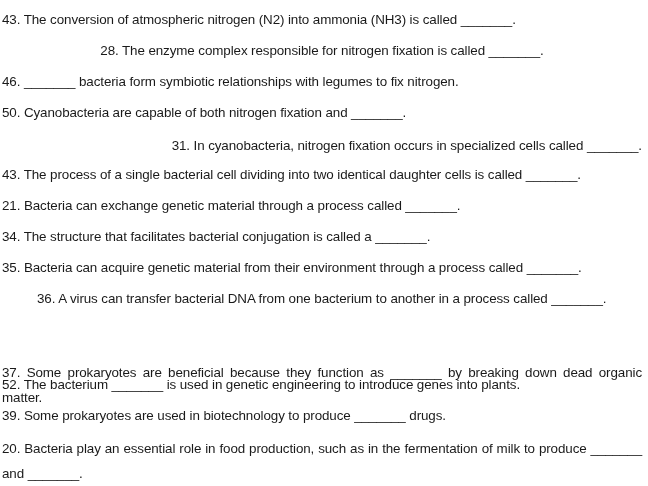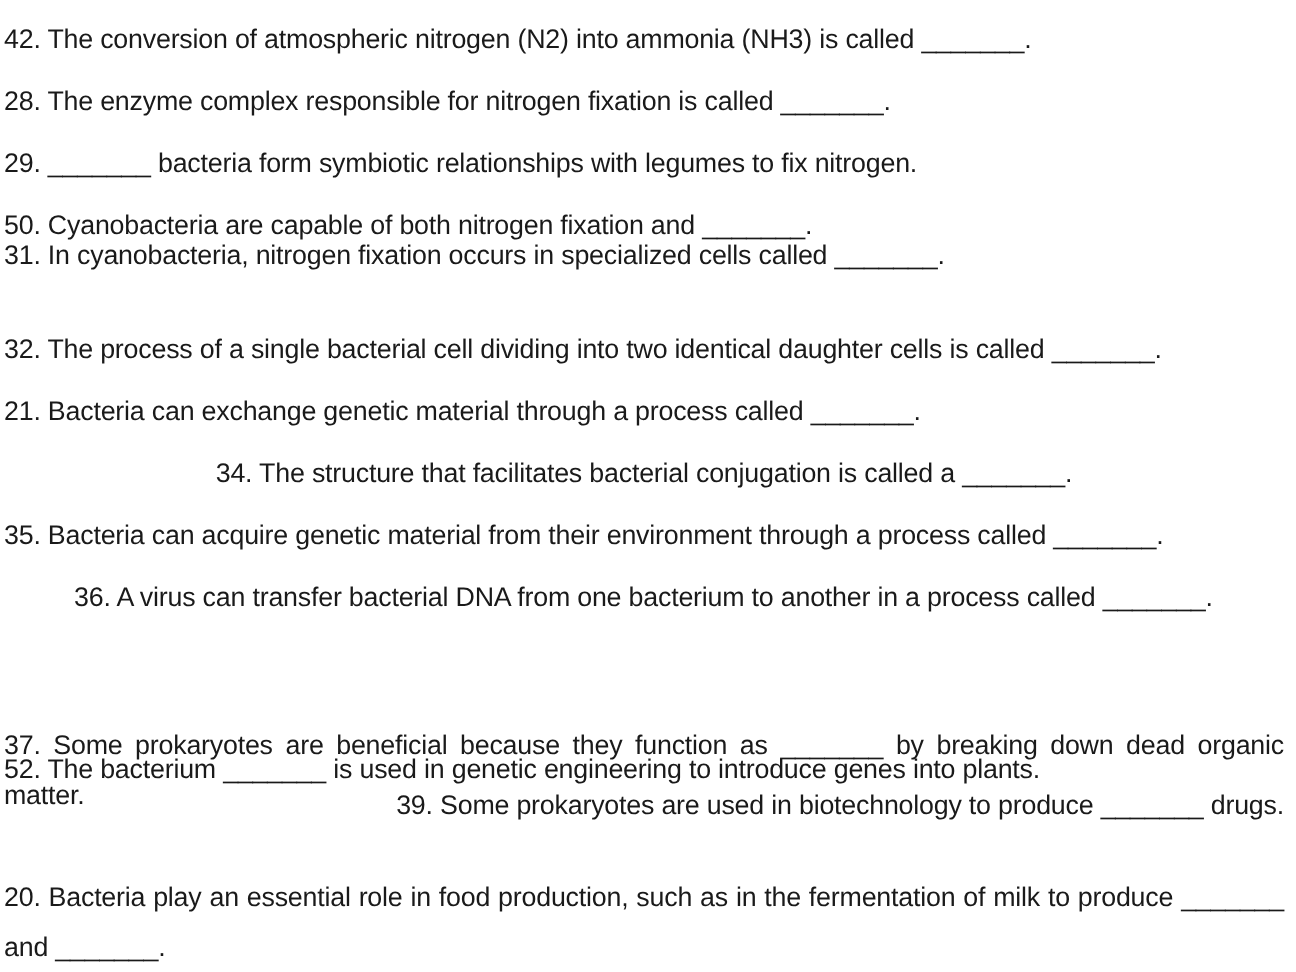--- a/index.html
+++ b/index.html
@@ -32,27 +32,27 @@
     }
     .q.wrap {
       white-space: normal;
       text-align: justify;
     }
   </style>
 </head>
 <body>
 
 <div class="doc">
-  <div class="q" style="top:9px;">42. The conversion of atmospheric nitrogen (N2) into ammonia (NH3) is called _______.</div>
-  <div class="q" style="top:40px;">28. The enzyme complex responsible for nitrogen fixation is called _______.</div>
-  <div class="q" style="top:71px;">29. _______ bacteria form symbiotic relationships with legumes to fix nitrogen.</div>
+  <div class="q" style="top:9px;">43. The conversion of atmospheric nitrogen (N2) into ammonia (NH3) is called _______.</div>
+  <div class="q" style="top:40px;text-align:center;">28. The enzyme complex responsible for nitrogen fixation is called _______.</div>
+  <div class="q" style="top:71px;">46. _______ bacteria form symbiotic relationships with legumes to fix nitrogen.</div>
   <div class="q" style="top:102px;">50. Cyanobacteria are capable of both nitrogen fixation and _______.</div>
-  <div class="q" style="top:117px;">31. In cyanobacteria, nitrogen fixation occurs in specialized cells called _______.</div>
-  <div class="q" style="top:164px;">32. The process of a single bacterial cell dividing into two identical daughter cells is called _______.</div>
+  <div class="q" style="top:135px;text-align:right;">31. In cyanobacteria, nitrogen fixation occurs in specialized cells called _______.</div>
+  <div class="q" style="top:164px;">43. The process of a single bacterial cell dividing into two identical daughter cells is called _______.</div>
   <div class="q" style="top:195px;">21. Bacteria can exchange genetic material through a process called _______.</div>
-  <div class="q" style="top:226px;text-align:center;">34. The structure that facilitates bacterial conjugation is called a _______.</div>
+  <div class="q" style="top:226px;">34. The structure that facilitates bacterial conjugation is called a _______.</div>
   <div class="q" style="top:257px;">35. Bacteria can acquire genetic material from their environment through a process called _______.</div>
   <div class="q" style="top:288px;margin-left:35px;">36. A virus can transfer bacterial DNA from one bacterium to another in a process called _______.</div>
   <div class="q wrap" style="top:319px; line-height:25px;margin-top:41px;">37. Some prokaryotes are beneficial because they function as _______ by breaking down dead organic matter.</div>
   <div class="q" style="top:374px;">52. The bacterium _______ is used in genetic engineering to introduce genes into plants.</div>
-  <div class="q" style="top:392px;text-align:right;">39. Some prokaryotes are used in biotechnology to produce _______ drugs.</div>
+  <div class="q" style="top:405px;">39. Some prokaryotes are used in biotechnology to produce _______ drugs.</div>
   <div class="q wrap" style="top:436px; line-height:25px;">20. Bacteria play an essential role in food production, such as in the fermentation of milk to produce _______ and _______.</div>
 </div>
 
 </body></html>

